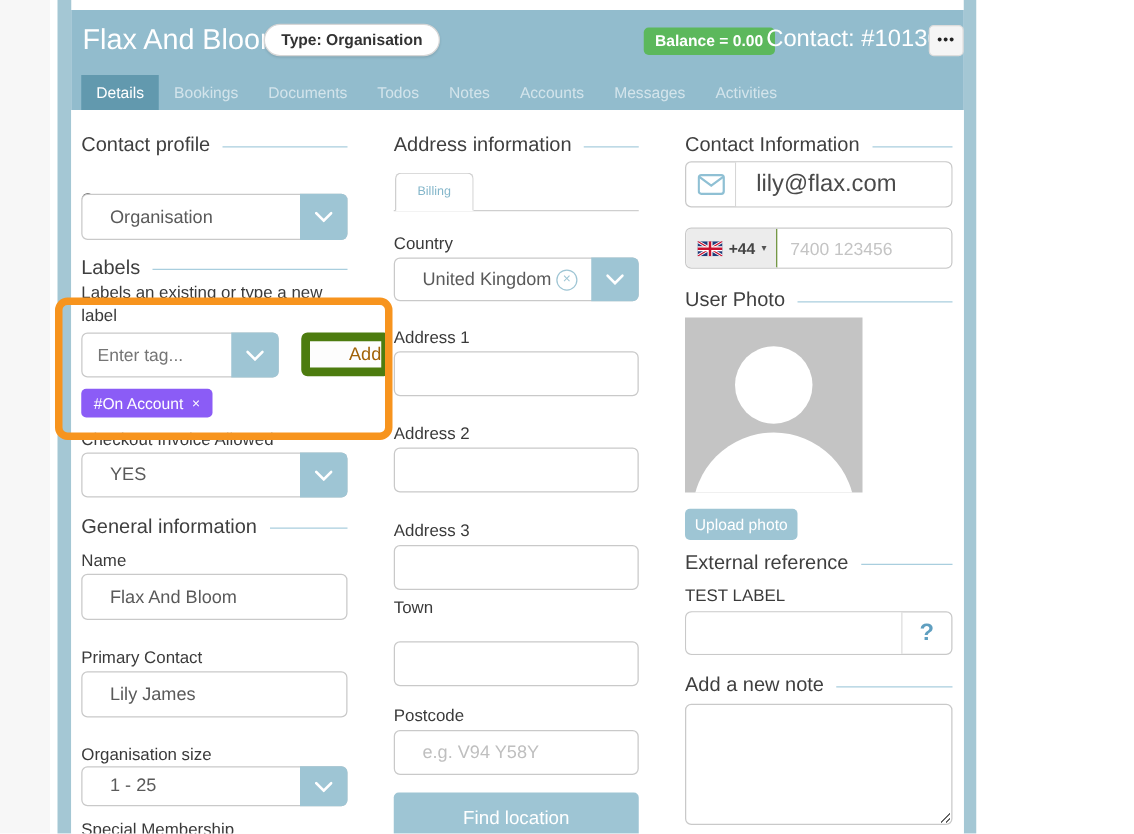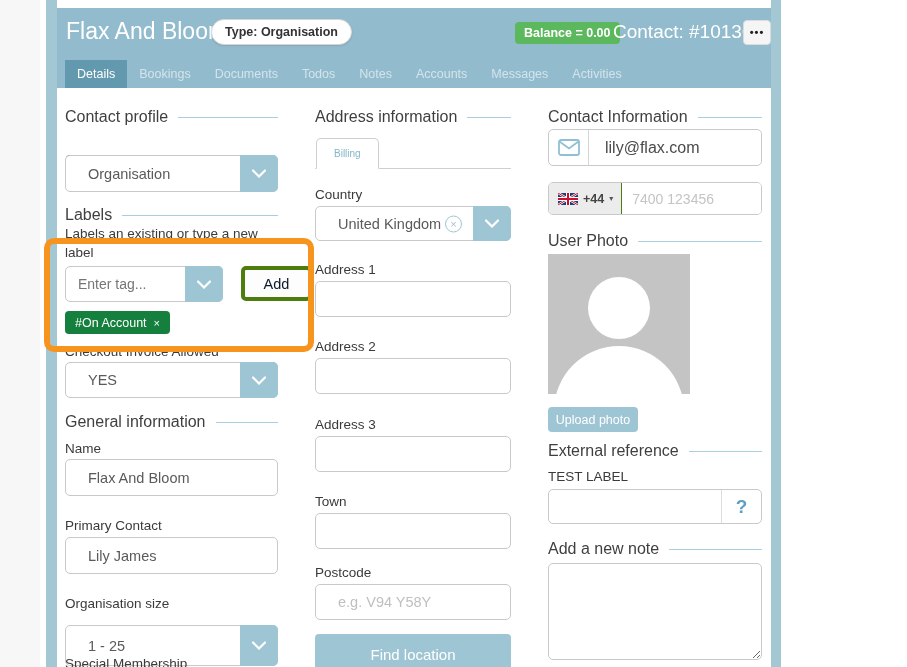--- a/index.html
+++ b/index.html
@@ -52,43 +52,43 @@
   .selectbox { position:absolute; background:#fff; border:1px solid #c9c9c9; border-radius:5px; cursor:pointer; }
   .selectbox .val { position:absolute; left:22px; top:50%; transform:translateY(-50%); font-size:14.5px; color:#5a5a5a; white-space:nowrap; }
   .chev-seg { position:absolute; right:-1px; top:-1px; bottom:-1px; width:38px; background:#9ec5d4;
               border-radius:0 5px 5px 0; display:flex; align-items:center; justify-content:center; cursor:pointer; }
   .clear-circle { position:absolute; right:48px; top:50%; transform:translateY(-50%); width:17px; height:17px;
                   border:1.5px solid #9ec5d4; border-radius:50%; color:#9ec5d4; font-size:11px;
                   display:flex; align-items:center; justify-content:center; cursor:pointer; }
 
   .btn-blue { background:#9ec5d4; color:#fff; border:none; border-radius:4px; cursor:pointer;
               font-family:"Liberation Sans",sans-serif; }
-  .btn-light { background:#fdfdfd; color:#0f172a; border:4px solid #4d7c0f; border-radius:5px;
-               font-size:14.5px; cursor:pointer; font-family:"Liberation Sans",sans-serif; }
+  .btn-light { background:#fdfdfd; color:#a16207; border:7px solid #4d7c0f; border-radius:5px;
+               font-size:14.5px; cursor:pointer; font-family:"Liberation Sans",sans-serif;text-align:right; }
 
   .helper-text { position:absolute; font-size:13.5px; color:#3a3a3a; line-height:19px; width:213px; }
 
-  .chip { position:absolute; background:#15803d; color:#fff; font-size:12.5px; border-radius:4px;
+  .chip { position:absolute; background:#8b5cf6; color:#fff; font-size:12.5px; border-radius:4px;
           height:23px; display:inline-flex; align-items:center; padding:0 10px; cursor:pointer; }
   .chip .x { margin-left:7px; font-size:11px; cursor:pointer; }
 
   
   #annotation-box { left:44px; top:238px; width:270px; height:114px; border:6px solid #f7941e;
                     border-radius:10px; z-index:60; pointer-events:none; }
 
   
   .addr-tabbar { position:absolute; left:0; top:44px; width:196px; height:37px; border-bottom:1px solid #cfcfcf; }
   .addr-tab { position:absolute; left:1px; bottom:-1px; background:#fff; border:1px solid #cfcfcf; border-bottom:1px solid #fff;
               border-radius:5px 5px 0 0; padding:9px 17px; font-size:10px; color:#84b6ca; cursor:pointer; }
 
   
   .email-group { position:absolute; left:0; top:41px; width:214px; height:37px; border:1px solid #c9c9c9; border-radius:5px; display:flex; }
   .email-icon-cell { width:40px; border-right:1px solid #d6d6d6; display:flex; align-items:center; justify-content:center; }
   .email-group input { flex:1; border:none; outline:none; font-family:"Liberation Sans",sans-serif;
-                       font-size:16px; color:#4a4a4a; padding-left:16px; border-radius:0 5px 5px 0; min-width:0; }
+                       font-size:19px; color:#4a4a4a; padding-left:16px; border-radius:0 5px 5px 0; min-width:0; }
 
   .phone-group { position:absolute; left:0; top:94px; width:214px; height:33px; border:1px solid #c9c9c9;
                  border-radius:5px; display:flex; overflow:hidden; }
   .phone-prefix { background:#ececec; display:flex; align-items:center; padding:0 8px 0 9px; gap:5px;
                   border-right:1px solid #4d7c0f; cursor:pointer; }
   .phone-prefix .cc { font-size:12.5px; font-weight:bold; color:#444; }
   .phone-prefix .caret { font-size:8px; color:#555; }
   .phone-group input { flex:1; border:none; outline:none; font-family:"Liberation Sans",sans-serif;
                        font-size:14px; color:#5a5a5a; padding-left:10px; min-width:0; }
   .phone-group input::placeholder { color:#c4c4c4; }
@@ -199,21 +199,21 @@
       <div class="inputbox" style="left:0; top:371px; width:213px; height:37px;">
         <input value="Flax And Bloom" style="">
       </div>
 
       <div class="field-label" style="top:430px;">Primary Contact</div>
       <div class="inputbox" style="left:0; top:449px; width:213px; height:37px;">
         <input value="Lily James" style="">
       </div>
 
       <div class="field-label" style="top:508px;">Organisation size</div>
-      <div class="selectbox" style="left:0; top:525px; width:213px; height:41px;margin-top:12px;">
+      <div class="selectbox" style="left:0; top:525px; width:213px; height:32px;">
         <span class="val">1 - 25</span>
         <span class="chev-seg">
           <svg width="14" height="9" viewBox="0 0 14 9">
               <polyline points="1,1.5 7,7.5 13,1.5" fill="none" stroke="#fff" stroke-width="2.2" stroke-linecap="round"></polyline>
             </svg>
         </span>
       </div>
 
       <div class="clipped-label" style="top:568px;">Special Membership</div>
     </div>
@@ -249,21 +249,21 @@
       <div class="field-label" style="top:251px;">Address 2</div>
       <div class="inputbox" style="left:0; top:270px; width:196px; height:36px;">
         <input value="" style="">
       </div>
 
       <div class="field-label" style="top:329px;">Address 3</div>
       <div class="inputbox" style="left:0; top:348px; width:196px; height:36px;">
         <input value="" style="">
       </div>
 
-      <div class="field-label" style="top:406px;">Town</div>
+      <div class="field-label" style="top:390px;">Town</div>
       <div class="inputbox" style="left:0; top:425px; width:196px; height:36px;">
         <input value="" style="">
       </div>
 
       <div class="field-label" style="top:477px;">Postcode</div>
       <div class="inputbox" style="left:0; top:496px; width:196px; height:36px;">
         <input placeholder="e.g. V94 Y58Y" style="">
       </div>
 
       <button class="btn-blue abs" style="left:0; top:546px; width:196px; height:40px; font-size:15px;">Find location</button>

